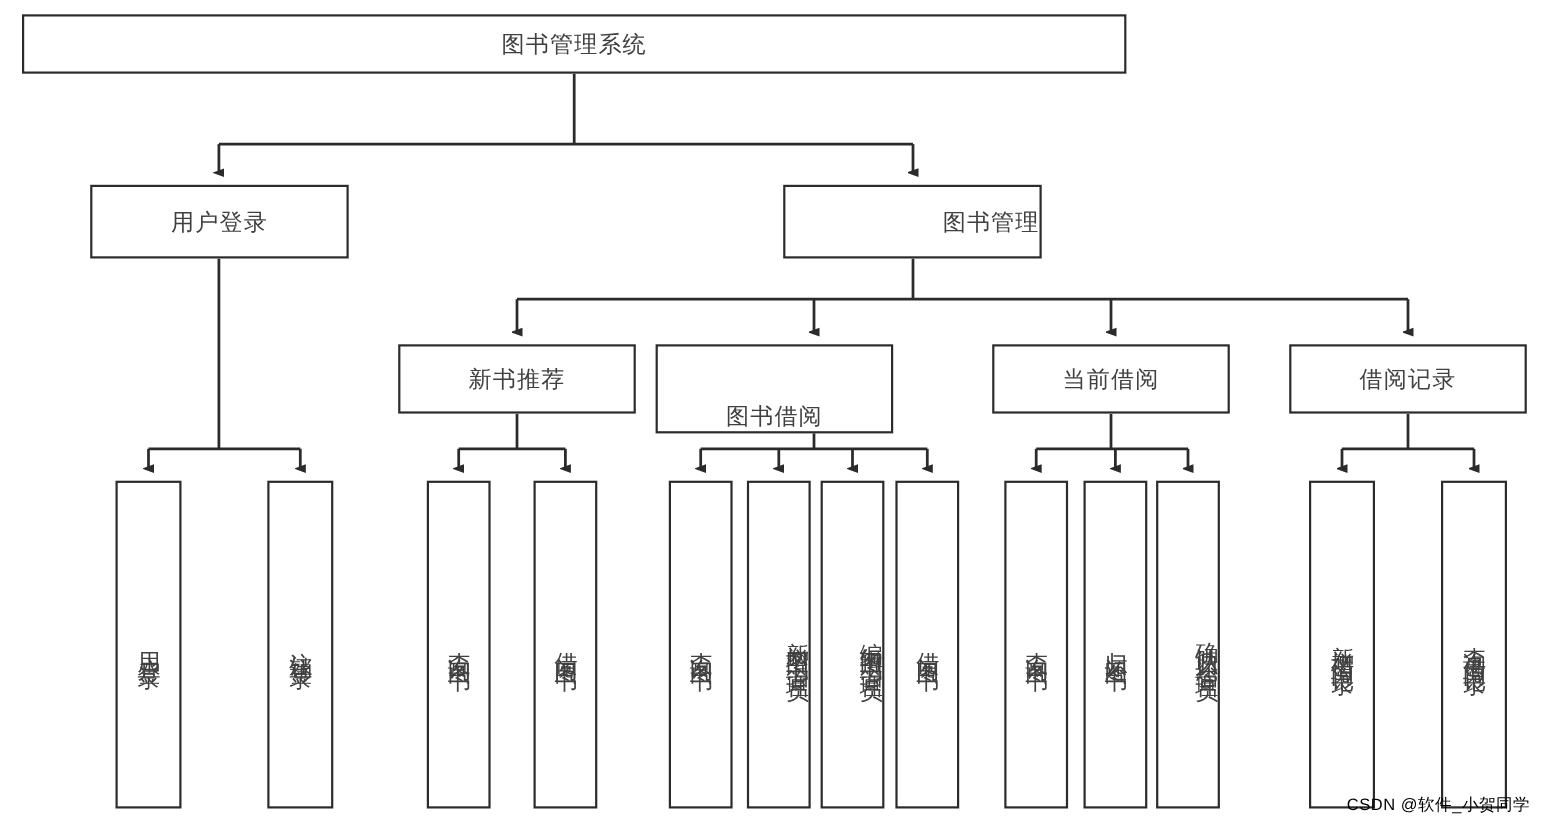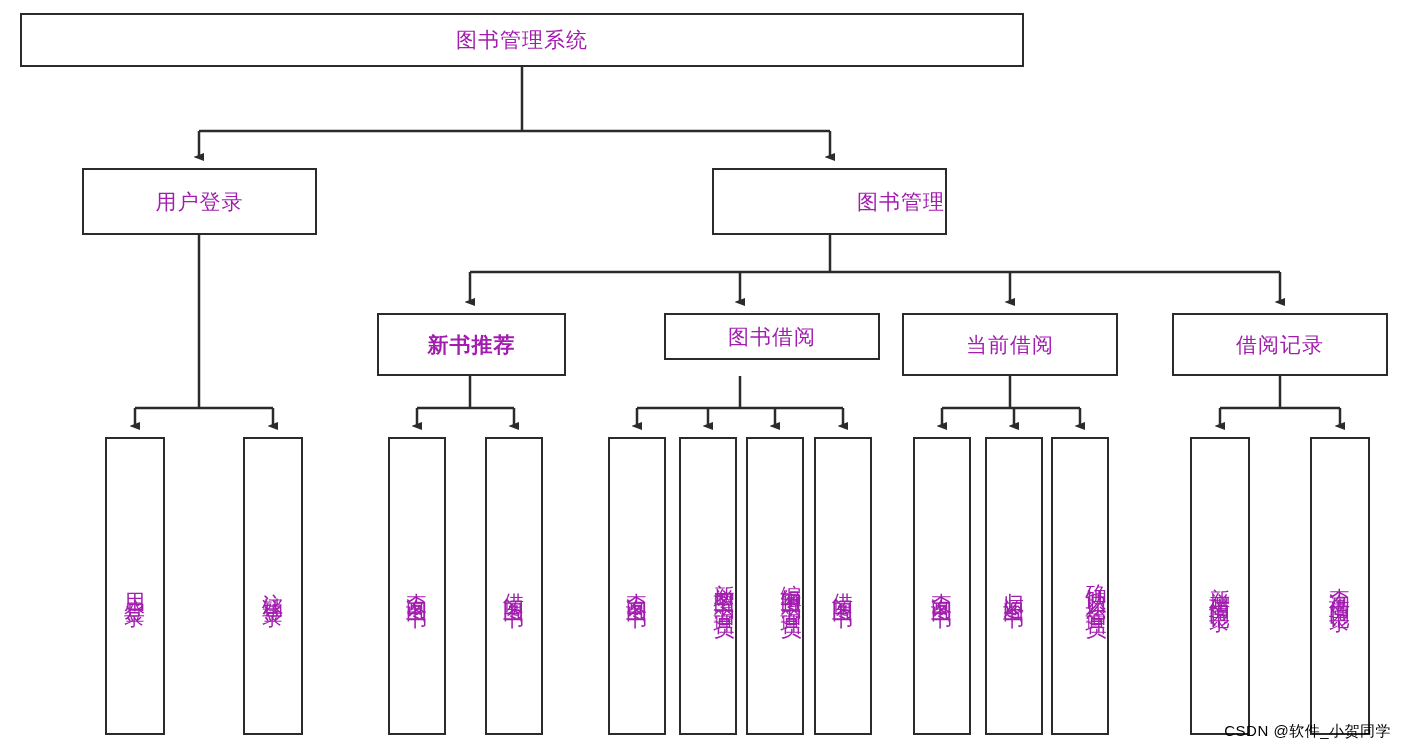--- a/index.html
+++ b/index.html
@@ -1,19 +1,19 @@
 <!DOCTYPE html>
 <html><head>
 <meta charset="utf-8">
 <style>
   html,body{margin:0;padding:0;background:#ffffff;}
   body{font-family:"Liberation Sans","DejaVu Sans",sans-serif;}
   #canvas{position:relative;width:1405px;height:747px;background:#ffffff;overflow:hidden;}
   .box{position:absolute;box-sizing:border-box;border:2px solid #2b2b2b;background:#ffffff;
-       display:flex;align-items:center;justify-content:center;color:#a21caf;}
+       display:flex;align-items:center;justify-content:center;color:#404040;}
   .box.h{font-size:21px;letter-spacing:1px;}
   .box.v{writing-mode:vertical-rl;text-orientation:upright;font-size:21px;letter-spacing:5px;
          line-height:1;padding-top:6px;align-items:flex-start;justify-content:center;}
   .box.v.mid{align-items:center;padding-top:0;}
   svg#wires{position:absolute;left:0;top:0;width:1405px;height:747px;pointer-events:none;}
   .watermark{position:absolute;right:14px;bottom:6px;font-size:15px;color:#000000;
              letter-spacing:.5px;white-space:nowrap;}
 </style>
 </head>
 <body>
@@ -74,24 +74,24 @@
     <span>图书管理系统</span>
   </div>
 
   <div class="box h" style="left:82px;top:168px;width:235px;height:67px;">
     <span>用户登录</span>
   </div>
   <div class="box h" style="left:712px;top:168px;width:235px;height:67px;justify-content:flex-end;">
     <span>图书管理</span>
   </div>
 
-  <div class="box h" style="left:377px;top:313px;width:189px;height:63px;font-weight:bold;">
+  <div class="box h" style="left:362px;top:313px;width:216px;height:63px;">
     <span>新书推荐</span>
   </div>
-  <div class="box h" style="left:664px;top:313px;width:216px;height:47px;">
+  <div class="box h" style="left:596px;top:313px;width:216px;height:81px;align-items:flex-end;">
     <span>图书借阅</span>
   </div>
   <div class="box h" style="left:902px;top:313px;width:216px;height:63px;">
     <span>当前借阅</span>
   </div>
   <div class="box h" style="left:1172px;top:313px;width:216px;height:63px;">
     <span>借阅记录</span>
   </div>
 
   <div class="box v mid" style="left:105px;top:437px;width:60px;height:298px;">

